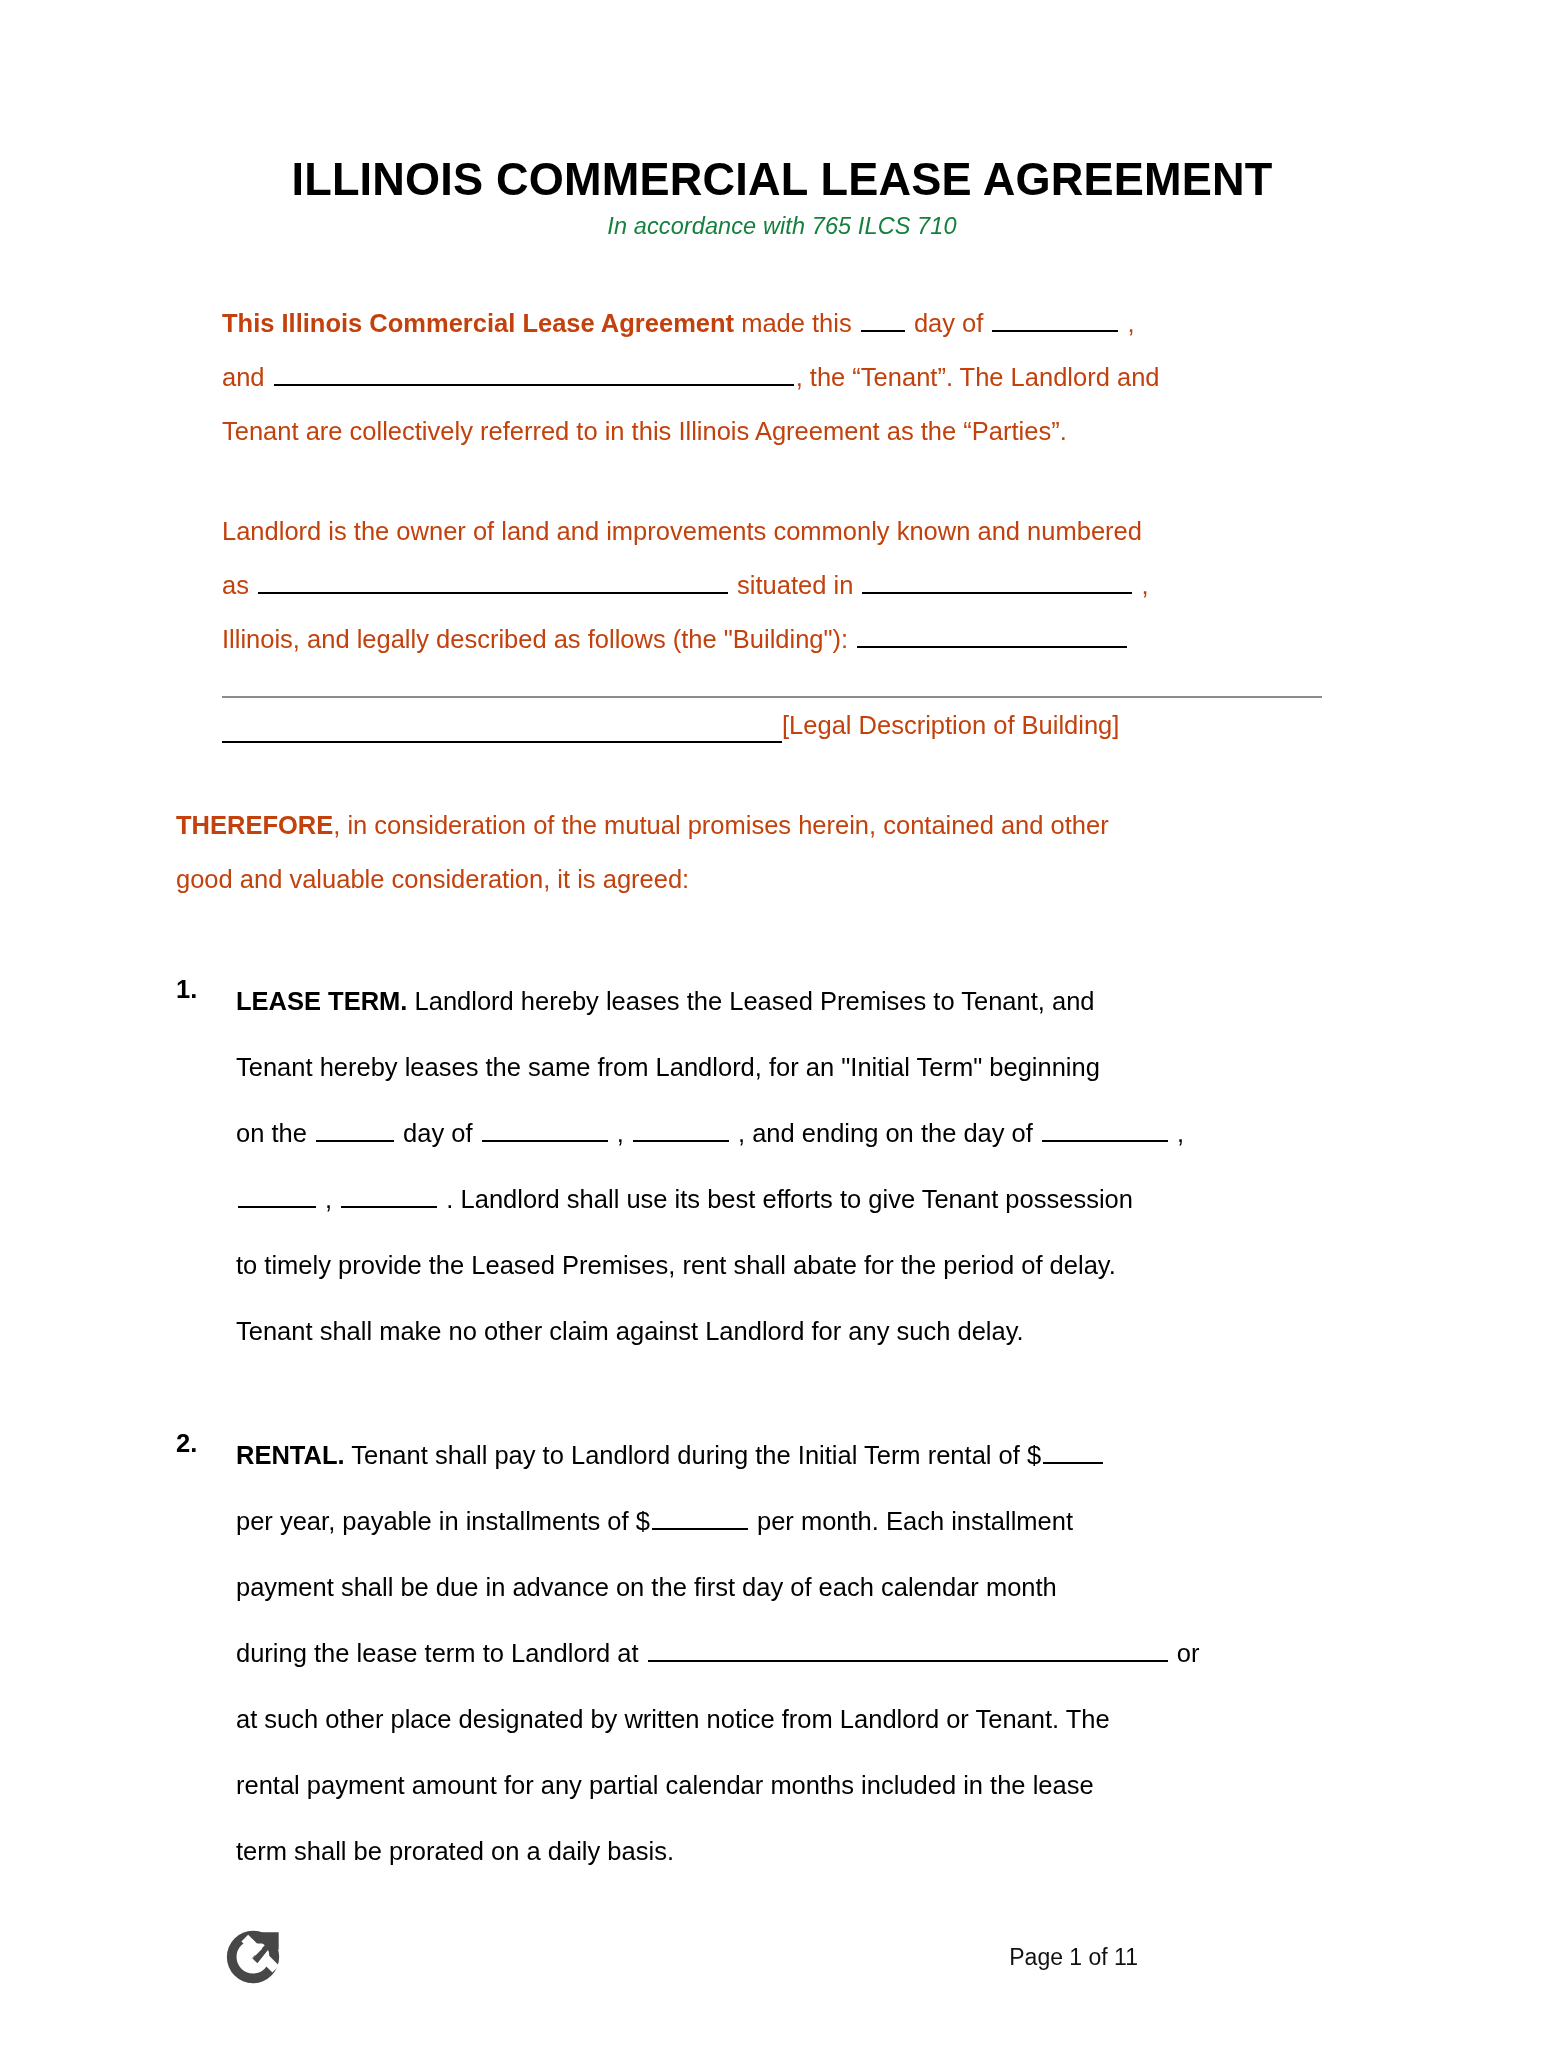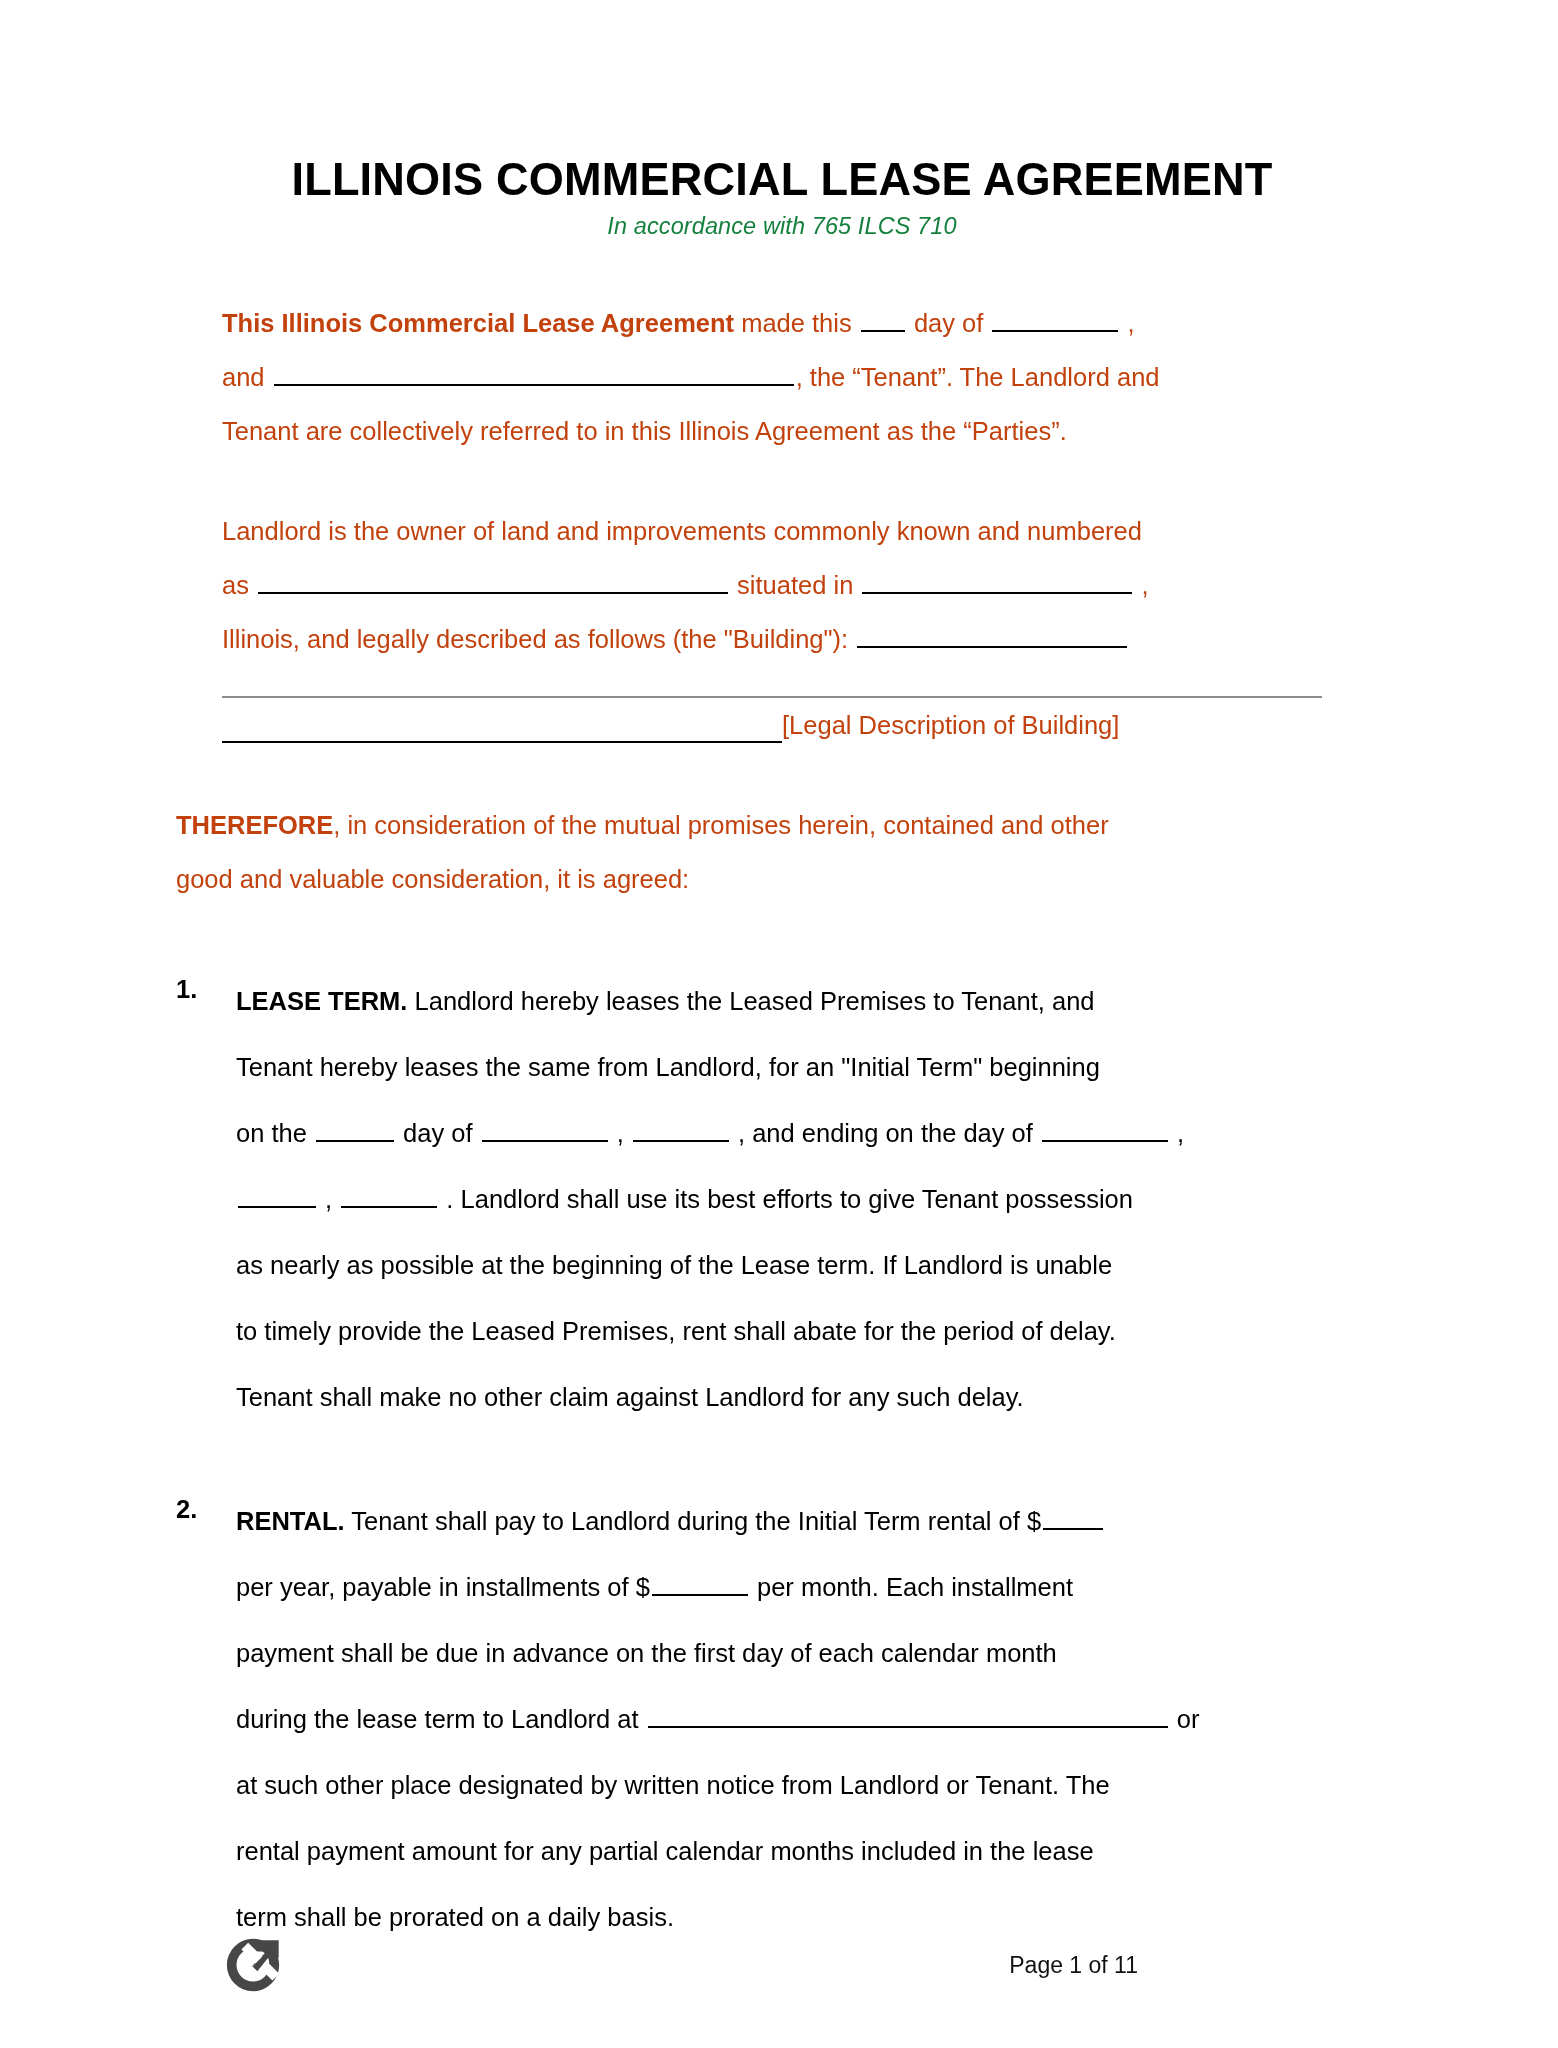--- a/index.html
+++ b/index.html
@@ -121,21 +121,21 @@
     flex: 1 1 auto;
     padding-left: 0px;
   }
   .clause-inner { margin: 12px; }
 
   
   .footer {
     position: absolute;
     left: 222px;
     right: 216px;
-    bottom: 40px;
+    bottom: 48px;
     height: 86px;
     display: flex;
     align-items: center;
     justify-content: space-between;
   }
   .logo {
     width: 62px;
     height: 62px;
     display: block;
   }
@@ -201,21 +201,20 @@
         <p class="clause-inner">
           <span class="b">LEASE TERM.</span><span> Landlord hereby leases the Leased Premises to Tenant, and</span>
         </p>
         <p class="clause-inner">Tenant hereby leases the same from Landlord, for an "Initial Term" beginning</p>
         <p class="clause-inner">
           <span>on the </span><span class="blank bl-s"></span><span> day of </span><span class="blank bl-m"></span><span> , </span><span class="blank bl-sm"></span><span> , and ending on the day of </span><span class="blank bl-m"></span><span> ,</span>
         </p>
         <p class="clause-inner">
           <span class="blank bl-s"></span><span> , </span><span class="blank bl-sm"></span><span> . Landlord shall use its best efforts to give Tenant possession</span>
         </p>
-        <p class="clause-inner">as nearly as possible at the beginning of the Lease term. If Landlord is unable</p>
         <p class="clause-inner">to timely provide the Leased Premises, rent shall abate for the period of delay.</p>
         <p class="clause-inner">Tenant shall make no other claim against Landlord for any such delay.</p>
       </div>
     </div>
 
     <div class="gap-md"></div>
 
     <div class="clause" style="margin-left:-46px;">
       <div class="clause-num">2.</div>
       <div class="clause-body">

